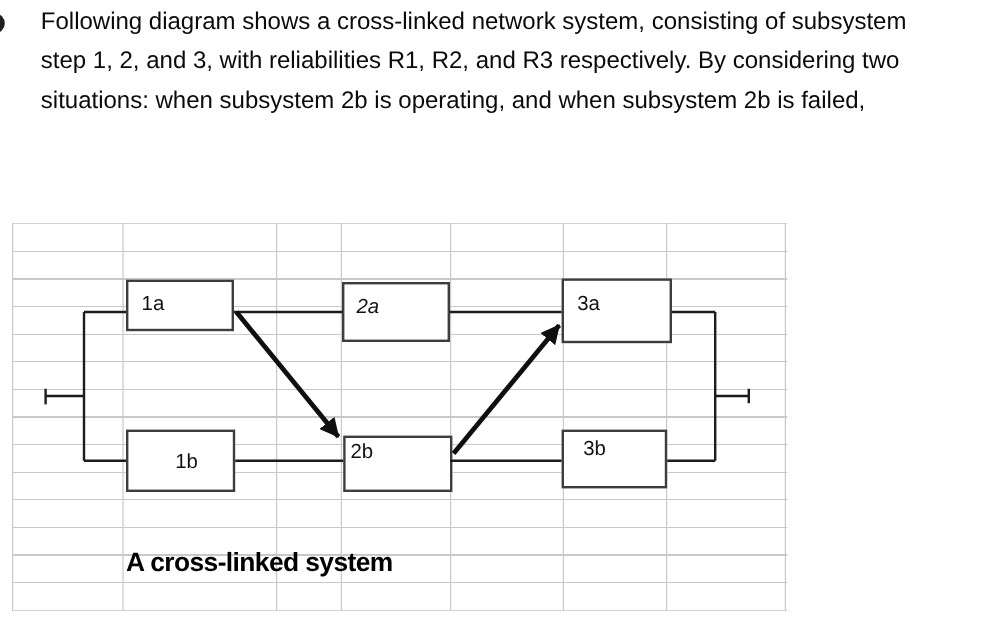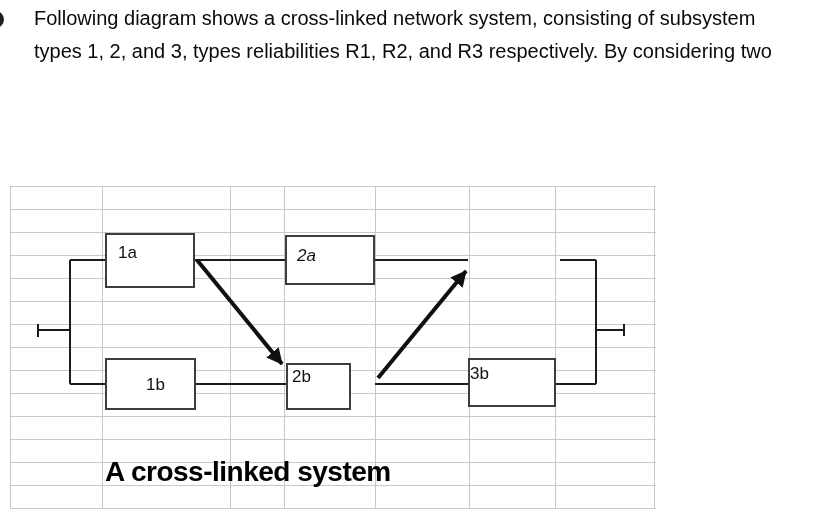--- a/index.html
+++ b/index.html
@@ -37,66 +37,70 @@
   }
 
   
   .box {
     position: absolute;
     border: 2px solid #3d3d3d;
     background: #ffffff;
     font-size: 17px;
     color: #111;
   }
-  #box-1a { left: 95px;  top: 47px;  width: 90px; height: 55px; padding: 8px 0 0 11px; }
+  #box-1a { left: 95px;  top: 47px;  width: 90px; height: 43px; padding: 8px 0 0 11px; }
   #box-2a { left: 275px; top: 49px;  width: 90px; height: 50px; padding: 9px 0 0 10px; font-style: italic; }
   #box-3a { left: 458px; top: 46px;  width: 92px; height: 54px; padding: 9px 0 0 11px; }
   #box-1b { left: 95px;  top: 172px; width: 91px; height: 52px; padding: 15px 0 0 10px; text-align: center; }
-  #box-2b { left: 276px; top: 177px; width: 65px; height: 47px; padding: 2px 0 0 4px; }
-  #box-3b { left: 458px; top: 172px; width: 88px; height: 49px; padding: 4px 0 0 0; }
+  #box-2b { left: 276px; top: 177px; width: 91px; height: 47px; padding: 2px 0 0 4px; }
+  #box-3b { left: 458px; top: 172px; width: 88px; height: 49px; padding: 4px 0 0 16px; }
 
   .caption {
     position: absolute; left: 95px; top: 270px;
-    font-size: 28px; font-weight: bold; letter-spacing: -0.5px;
+    font-size: 22px; font-weight: bold; letter-spacing: -0.5px;
     color: #000;
   }
 
   svg.connectors {
     position: absolute; left: 0; top: 0;
     pointer-events: none;
   }
 </style>
 </head>
 <body>
 
 <div>
 
   <span class="bullet"></span>
 
   <div class="question">
     <div class="qline">Following diagram shows a cross-linked network system, consisting of subsystem</div>
-    <div class="qline">types 1, 2, and 3, types reliabilities R1, R2, and R3 respectively. By considering two</div>
+    <div class="qline">step 1, 2, and 3, with reliabilities R1, R2, and R3 respectively. By considering two</div>
+    <div class="qline">situations: when subsystem 2b is operating, and when subsystem 2b is failed,</div>
   </div>
 
   <div class="grid">
 
     <div class="vline" style="left:0px"></div>
     <div class="vline" style="left:92px"></div>
     <div class="vline" style="left:220px"></div>
     <div class="vline" style="left:274px"></div>
     <div class="vline" style="left:365px"></div>
     <div class="vline" style="left:459px"></div>
     <div class="vline" style="left:545px"></div>
     <div class="vline" style="left:644px"></div>
 
     <div class="box" id="box-1a">
       <span>1a</span>
     </div>
     <div class="box" id="box-2a">
       <span>2a</span>
+    </div>
+    <div class="box" id="box-3a">
+      <span>3a</span>
     </div>
     <div class="box" id="box-1b">
       <span>1b</span>
     </div>
     <div class="box" id="box-2b">
       <span>2b</span>
     </div>
     <div class="box" id="box-3b">
       <span>3b</span>
     </div>

